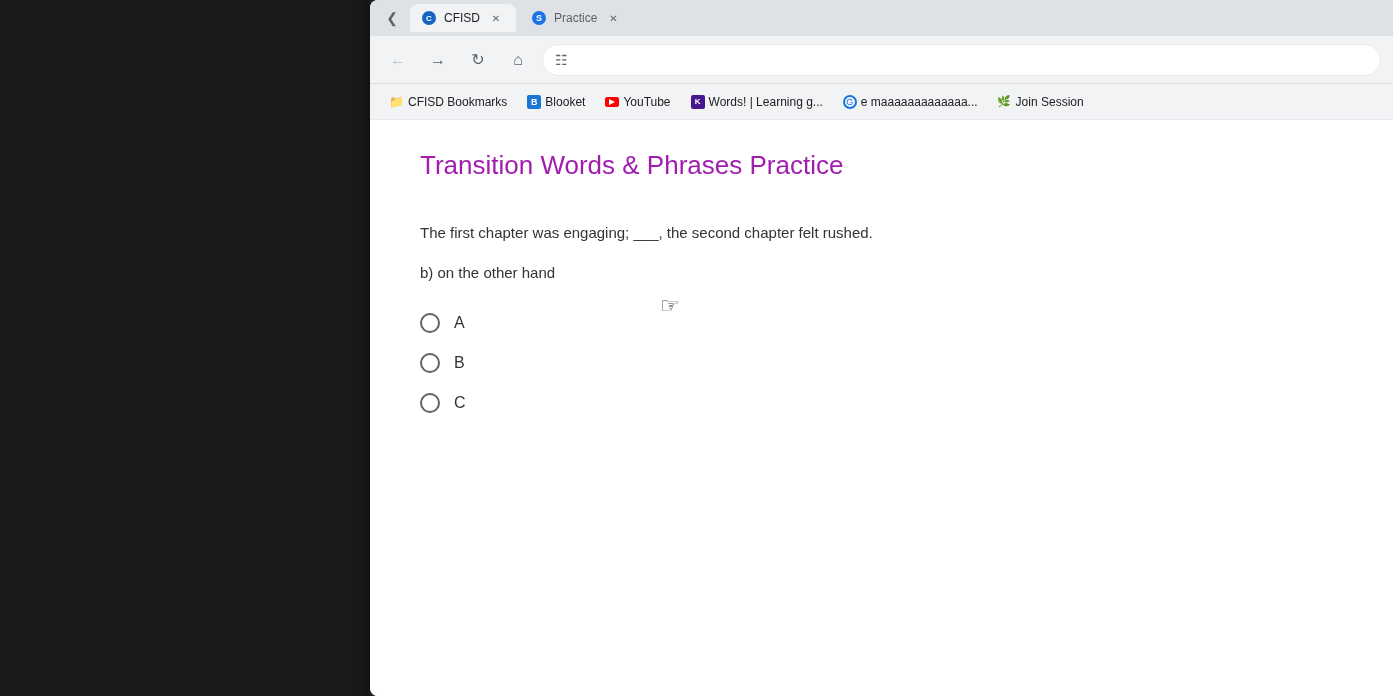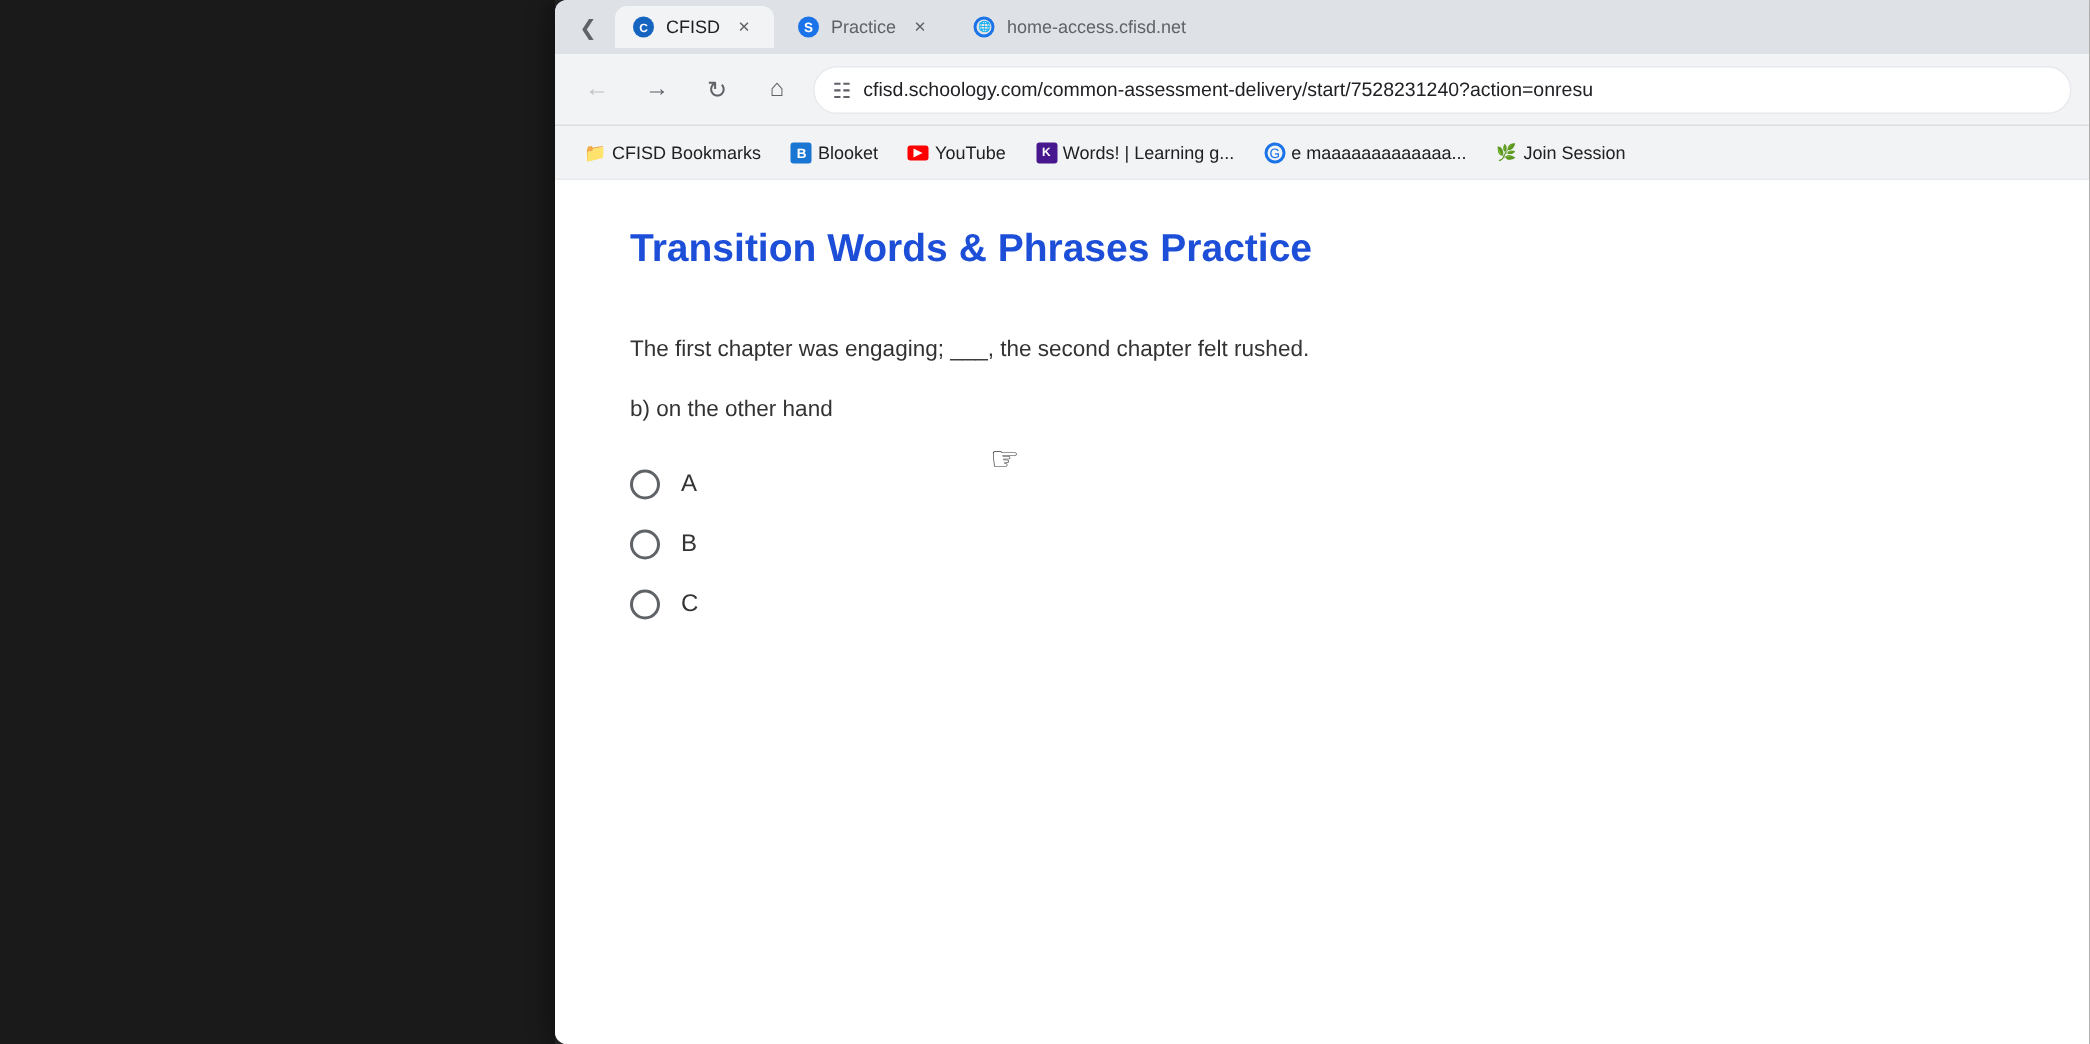--- a/index.html
+++ b/index.html
@@ -178,22 +178,22 @@
     
     .page-content {
       flex: 1;
       background: white;
       overflow-y: auto;
       padding: 30px 50px;
     }
 
     .quiz-title {
       font-size: 26px;
-      font-weight: 700;
-      color: #1d4ed8;
+      font-weight: 400;
+      color: #a21caf;
       margin-bottom: 40px;
     }
 
     .question-text {
       font-size: 15px;
       color: #333;
       margin-bottom: 16px;
       line-height: 1.6;
     }
 
@@ -368,37 +368,30 @@
     </div>
 
     <div class="tab inactive">
       <span class="favicon">
         <span class="schoology-favicon">S</span>
       </span>
       <span>Practice</span>
       <span class="close-tab">✕</span>
     </div>
 
-    <div class="tab inactive">
-      <span class="favicon">
-        <span class="globe-favicon">🌐</span>
-      </span>
-      <span>home-access.cfisd.net</span>
-    </div>
   </div>
 
   <div class="address-bar-row">
     <div class="nav-btn disabled">←</div>
     <div class="nav-btn">→</div>
     <div class="nav-btn">↻</div>
     <div class="nav-btn">⌂</div>
 
     <div class="address-bar">
       <span class="url-icon">☷</span>
-      <span class="url-text">cfisd.schoology.com/common-assessment-delivery/start/7528231240?action=onresu</span>
     </div>
   </div>
 
   <div class="bookmarks-bar">
 
     <div class="bookmark-item">
       <span class="bookmark-icon">
         <span class="bookmark-folder-icon">📁</span>
       </span>
       <span>CFISD Bookmarks</span>

